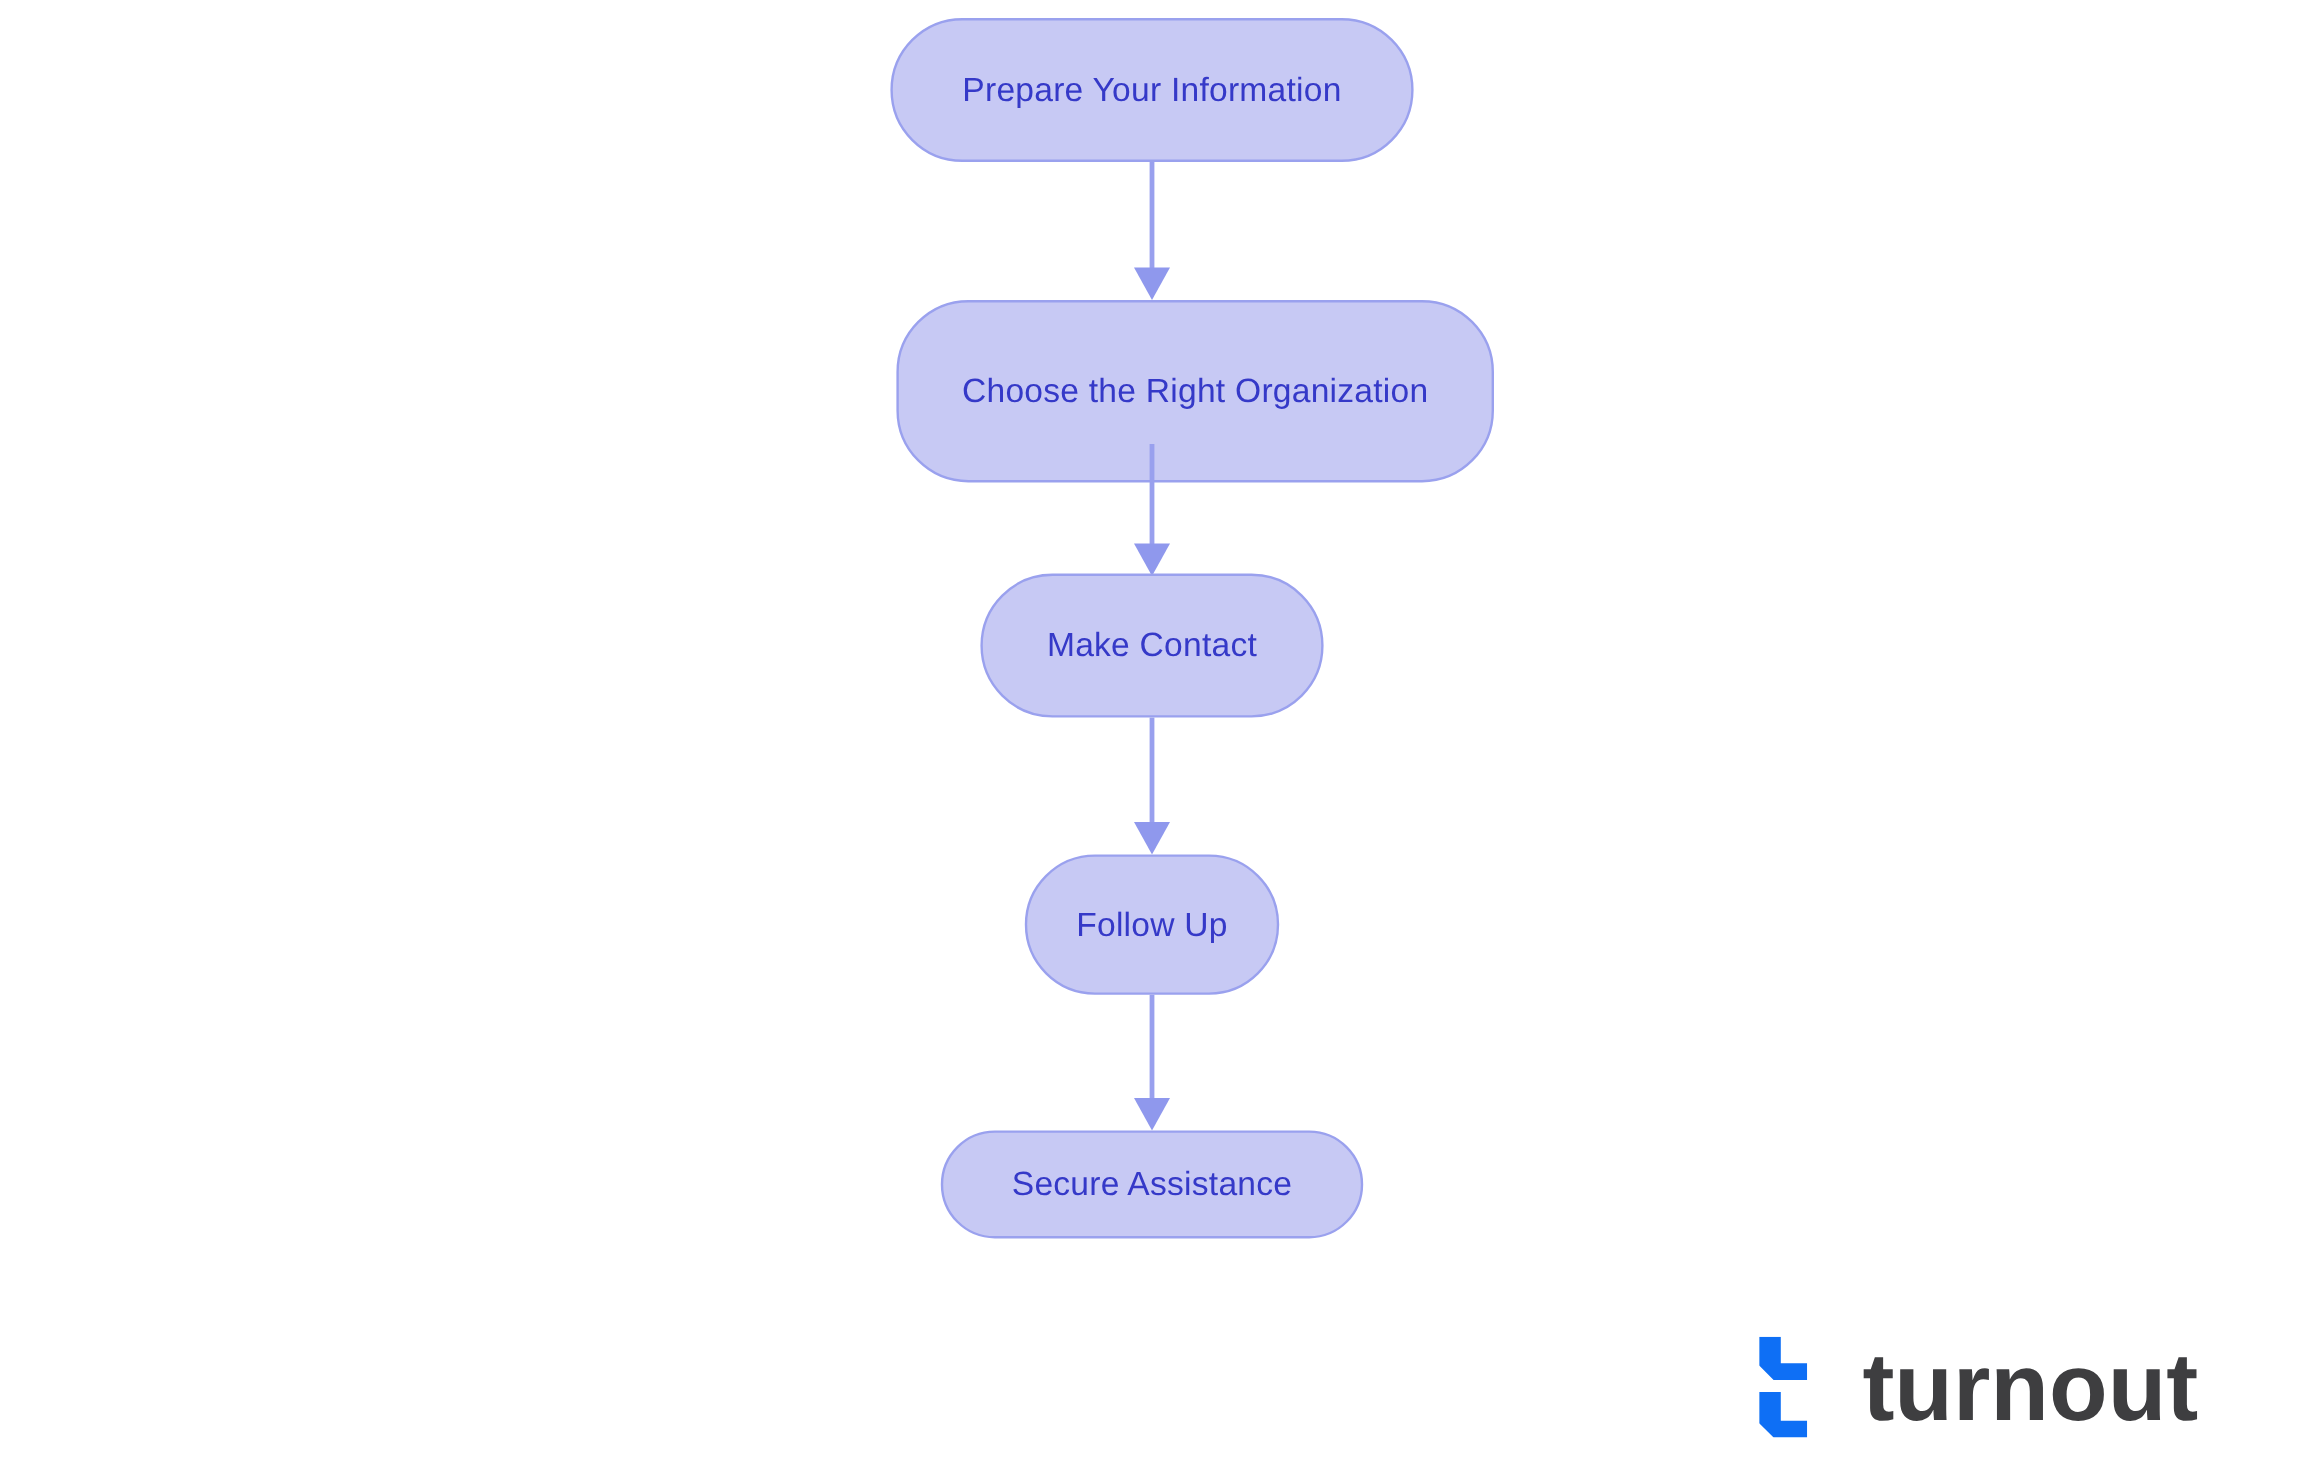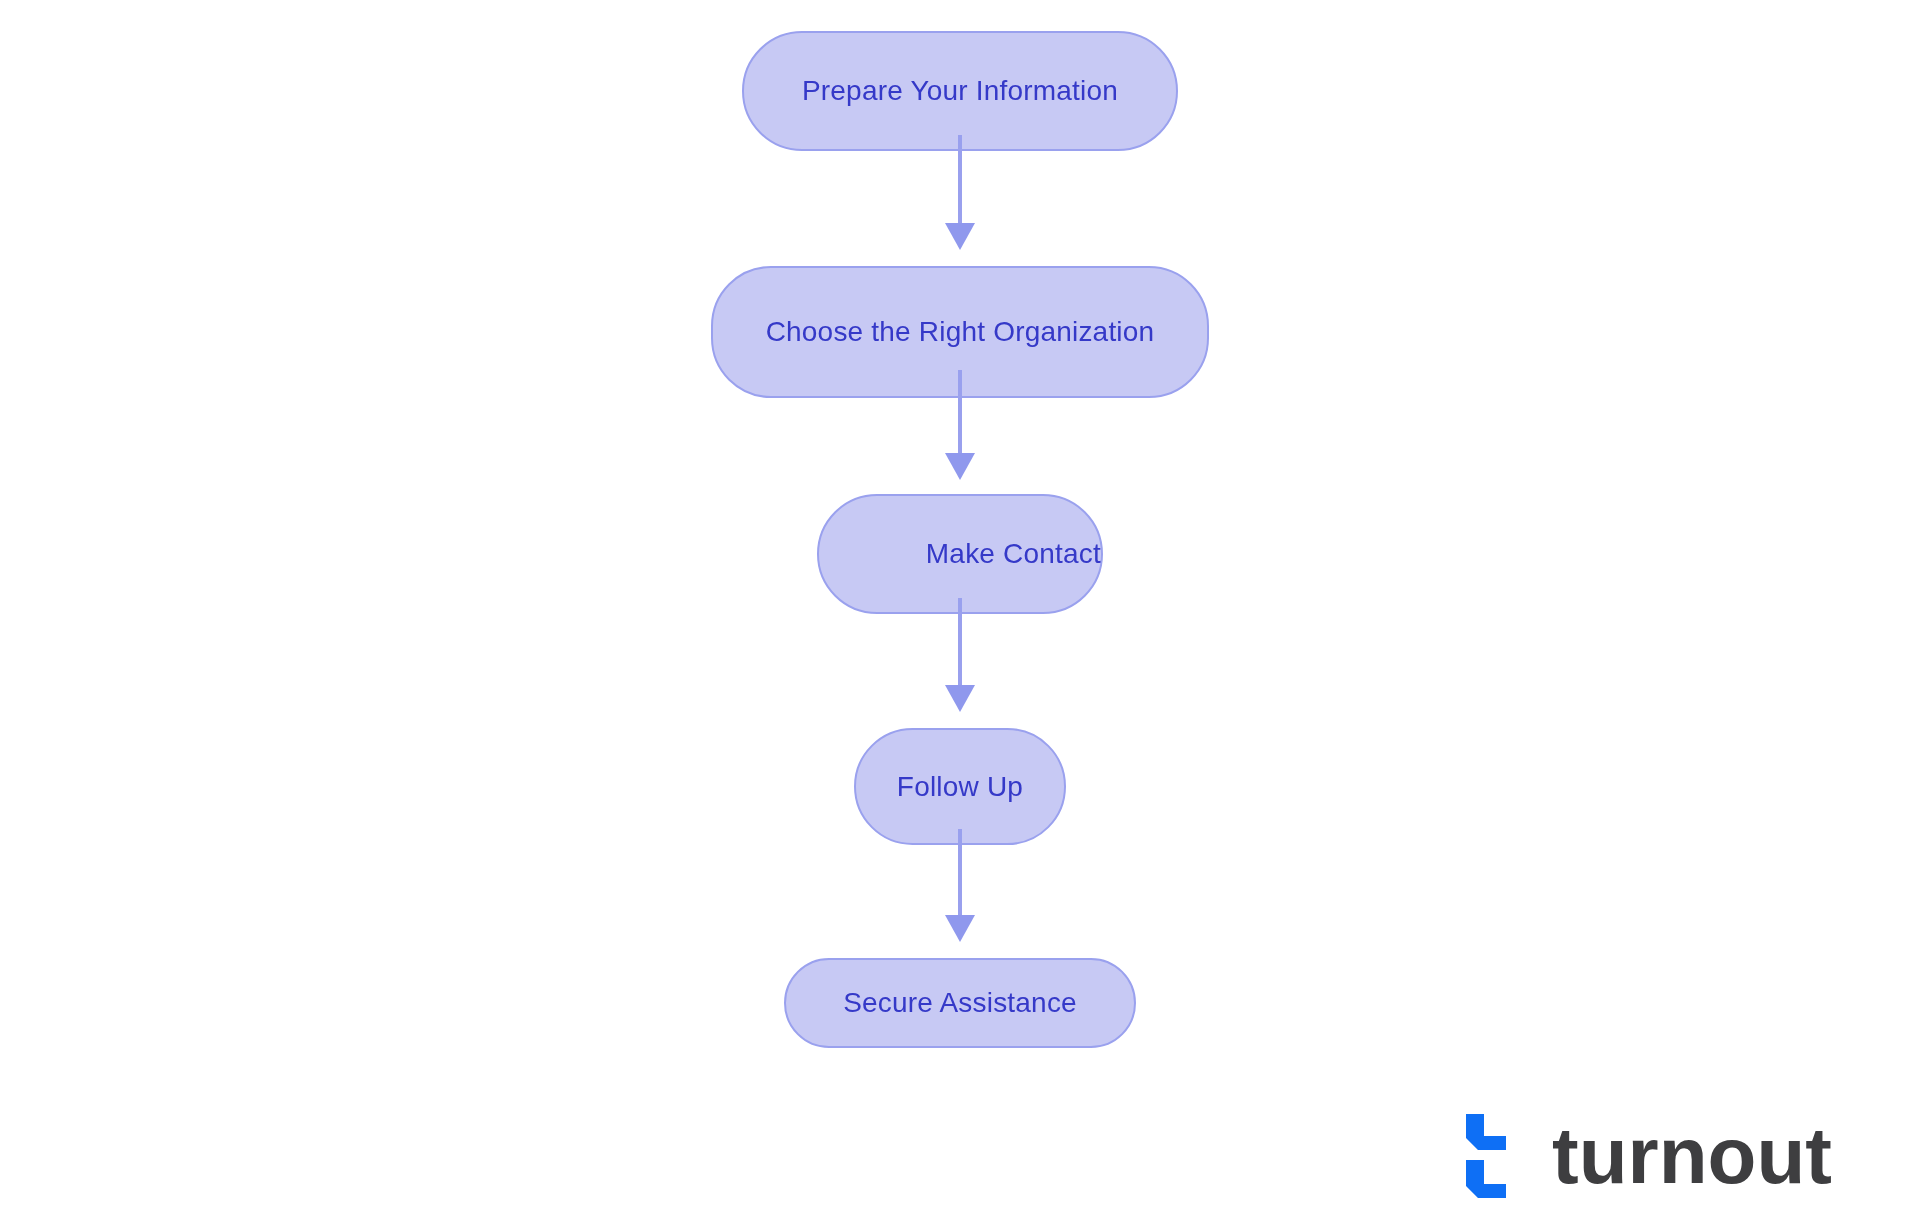--- a/index.html
+++ b/index.html
@@ -17,31 +17,30 @@
   }
   .node {
     position: absolute;
     box-sizing: border-box;
     background: var(--node-fill, #c7c9f4);
     border: 2px solid var(--node-border, #9aa1ee);
     border-radius: 60px;
     display: flex;
     align-items: center;
     justify-content: center;
-    margin-top: 16px;
   }
   .node-label {
     color: var(--node-text, #3539c8);
     font-size: 28px;
     letter-spacing: 0.2px;
     white-space: nowrap;
   }
   .n1 { left: 742px; top: 15px;  width: 436px; height: 120px; }
-  .n2 { left: 711px; top: 250px; width: 498px; height: 132px; }
-  .n3 { left: 817px; top: 478px; width: 286px; height: 120px; justify-content: flex-end; }
+  .n2 { left: 747px; top: 250px; width: 498px; height: 152px; }
+  .n3 { left: 817px; top: 478px; width: 286px; height: 120px; }
   .n4 { left: 854px; top: 712px; width: 212px; height: 117px; }
   .n5 { left: 784px; top: 942px; width: 352px; height: 90px; }
 
   .arrow-line {
     position: absolute;
     width: 4px;
     background: var(--arrow-color, #99a0ee);
     left: 958px;
   }
   .arrow-head {

